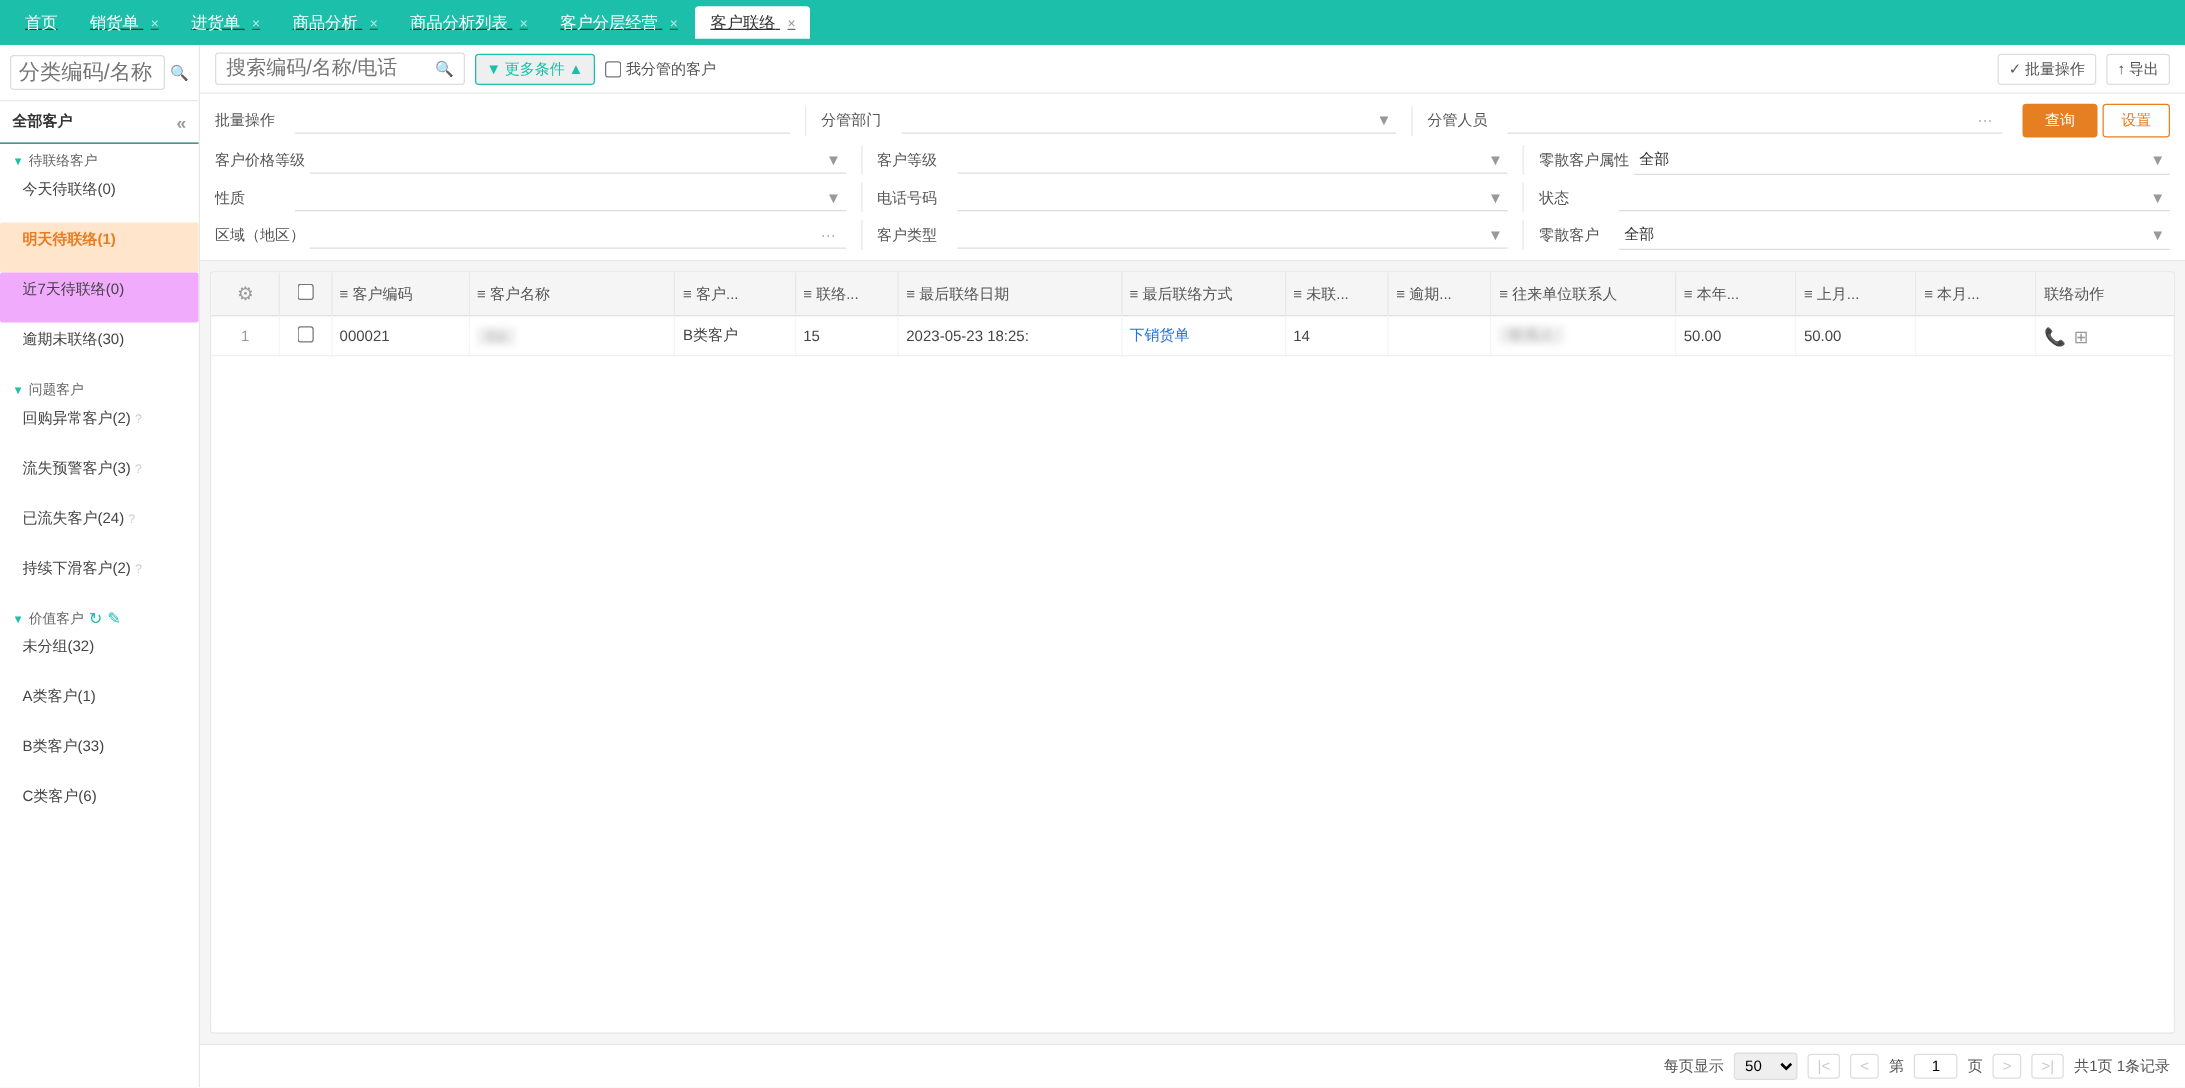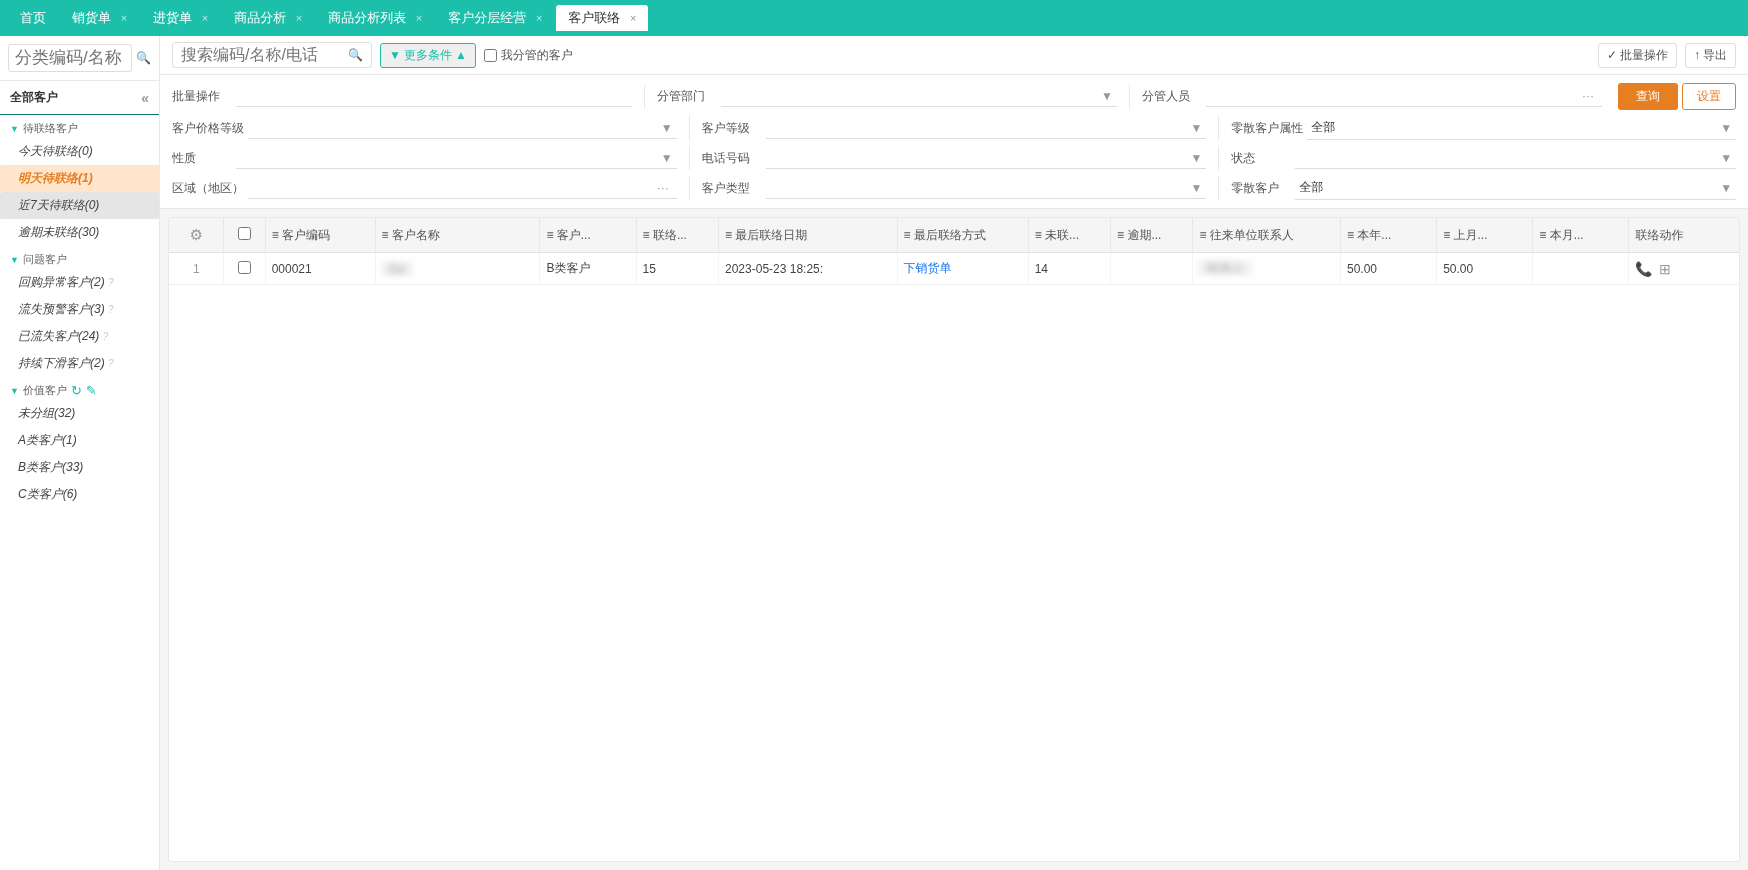--- a/index.html
+++ b/index.html
@@ -6,20 +6,21 @@
     body { font-family: 'Microsoft YaHei', Arial, sans-serif; font-size: 12px; color: #333; background: #f5f5f5; overflow-x: hidden; }
 
     
     .top-nav {
       background: #1bbfaa;
       height: 36px;
       display: flex;
       align-items: center;
       padding: 0 8px;
       gap: 2px;
+      text-decoration: underline;
     }
     .nav-item {
       color: #fff;
       padding: 4px 12px;
       cursor: pointer;
       font-size: 13px;
       border-radius: 3px 3px 0 0;
       white-space: nowrap;
     }
     .nav-item.active { background: #fff; color: #333; }
@@ -73,29 +74,28 @@
     .sidebar-section-title {
       padding: 6px 10px 2px;
       color: #666;
       font-size: 11px;
       display: flex;
       align-items: center;
       gap: 4px;
     }
     .sidebar-section-title::before { content: '▼'; font-size: 9px; color: #1bbfaa; }
     .sidebar-item {
-      padding: 5px 10px 5px 18px;
+      padding: 5px 10px 18px 18px;
       cursor: pointer;
       color: #444;
       font-size: 12px;
       border-radius: 2px;
-      font-style: italic;
     }
     .sidebar-item.active { background: #ffe5cc; color: #e67e22; font-weight: bold; }
-    .sidebar-item.active-light { background: #e5e5e5; }
+    .sidebar-item.active-light { background: #f0abfc; }
 
     
     .right-content {
       flex: 1;
       display: flex;
       flex-direction: column;
       overflow: hidden;
     }
 
     
@@ -614,15 +614,31 @@
       <div class="action-icons">
         <span class="action-icon" title="联络">📞</span>
         <span class="action-icon" title="更多">⊞</span>
       </div>
     </td>
   </tr>
           </tbody>
       </table>
     </div>
 
+    <div class="pagination">
+      <span>每页显示</span>
+      <select class="page-size-select">
+        <option>50</option>
+        <option>20</option>
+        <option>100</option>
+      </select>
+      <button class="page-btn disabled">|&lt;</button>
+      <button class="page-btn disabled">&lt;</button>
+      <span>第</span>
+      <input type="text" class="page-input" value="1" style="">
+      <span>页</span>
+      <button class="page-btn disabled">&gt;</button>
+      <button class="page-btn disabled">&gt;|</button>
+      <span>共1页 1条记录</span>
+    </div>
 
   </div>
 </div>
 
 </body></html>

